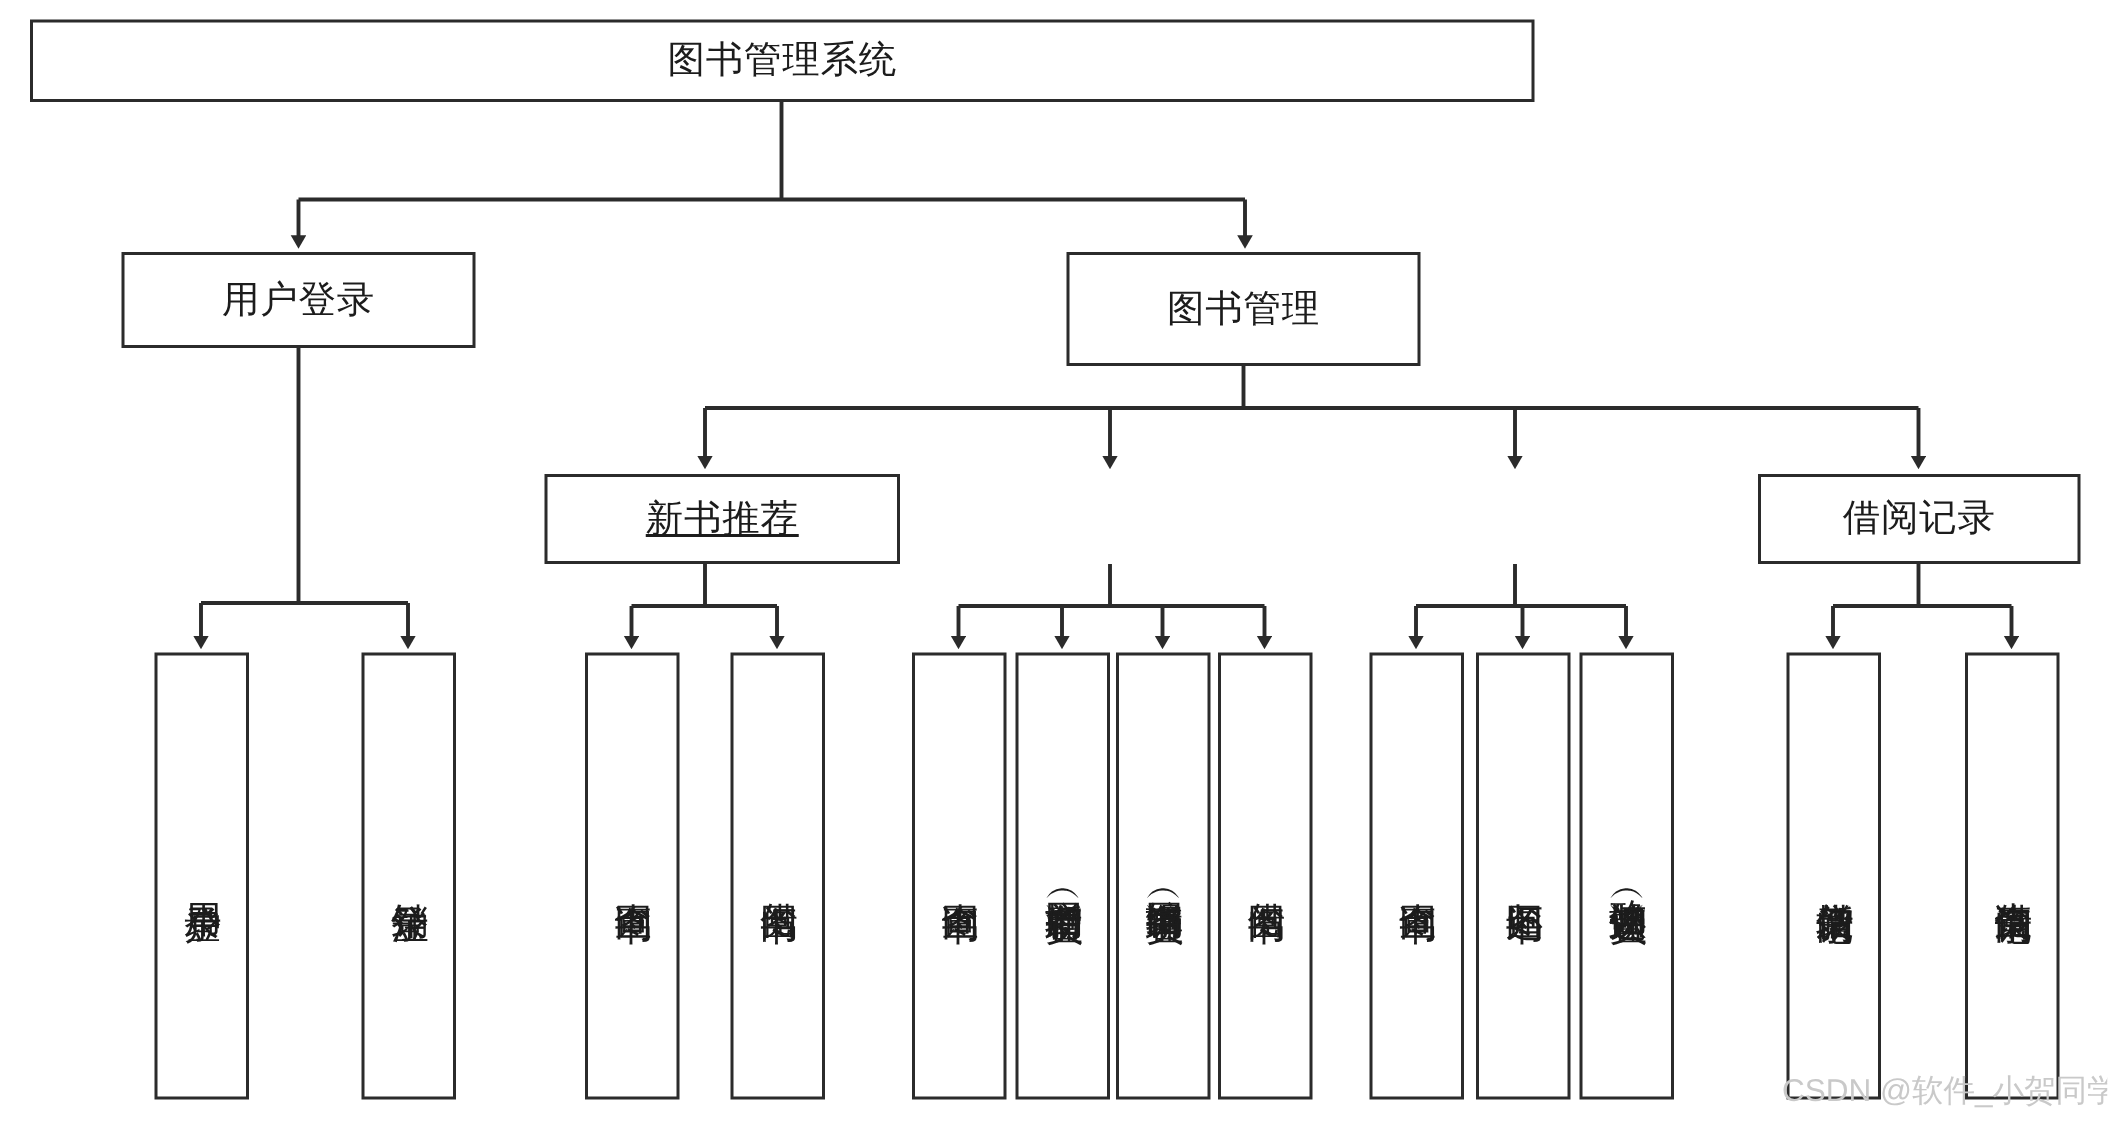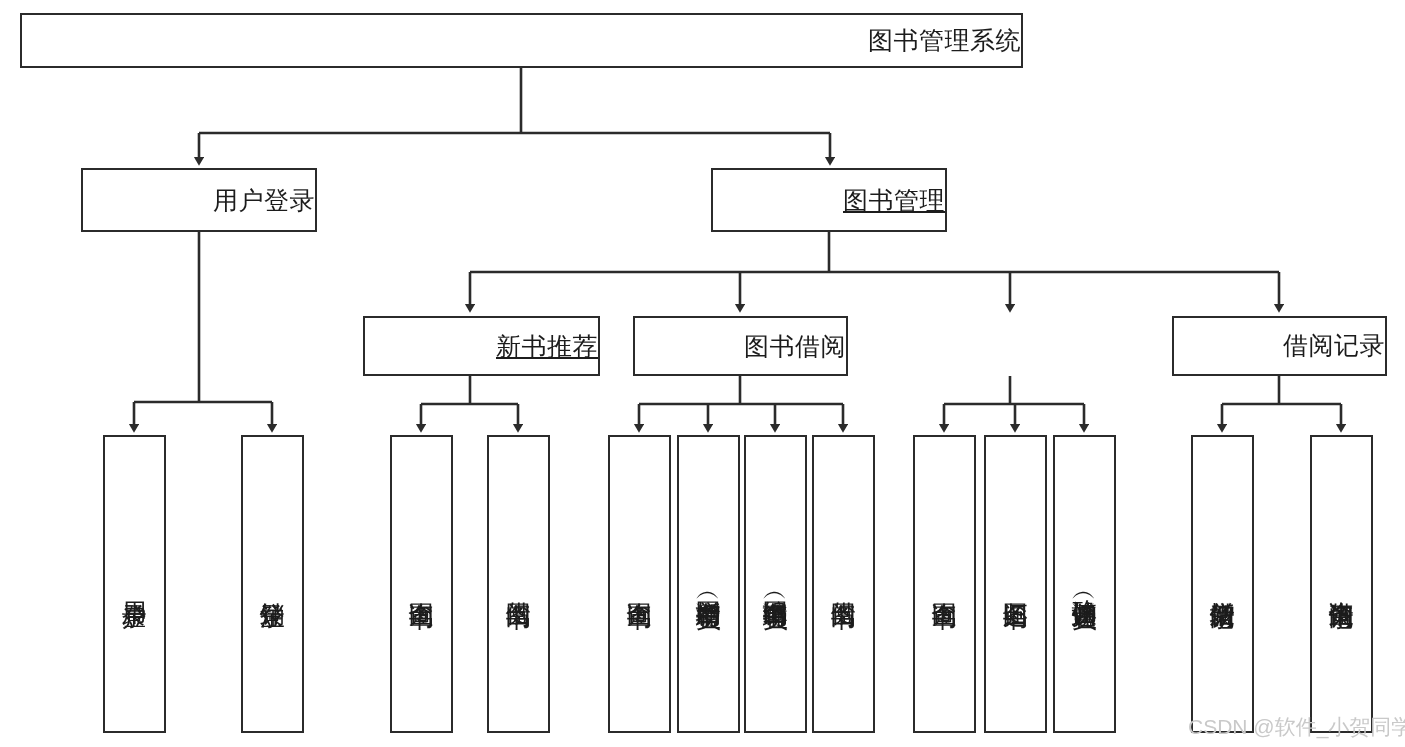--- a/index.html
+++ b/index.html
@@ -26,21 +26,21 @@
     height: 747px;
     pointer-events: none;
   }
   .node {
     position: absolute;
     box-sizing: border-box;
     border: 2.5px solid #2b2b2b;
     background: #ffffff;
     display: flex;
     align-items: center;
-    justify-content: flex-end;
+    justify-content: center;
     color: #1c1c1c;
     z-index: 2;
   }
   .node-h {
     font-size: 25px;
     line-height: 1.15;
     letter-spacing: 0.5px;
     white-space: nowrap;
   }
   .node-v {
@@ -126,29 +126,26 @@
     </g>
   </svg>
 
   <div class="node node-h" id="node-root" style="left: 20px; top: 13px; width: 1003px; height: 55px;">
     <span>图书管理系统</span>
   </div>
 
   <div class="node node-h" id="node-l2-0" style="left: 81px; top: 168px; width: 236px; height: 64px;">
     <span>用户登录</span>
   </div>
-  <div class="node node-h" id="node-l2-1" style="left: 711px; top: 168px; width: 236px; height: 64px; text-decoration: underline;">
+  <div class="node node-h" id="node-l2-1" style="left: 711px; top: 168px; width: 236px; height: 76px;">
     <span>图书管理</span>
   </div>
 
   <div class="node node-h" id="node-l3-0" style="left: 363px; top: 316px; width: 237px; height: 60px; text-decoration: underline;">
     <span>新书推荐</span>
-  </div>
-  <div class="node node-h" id="node-l3-1" style="left: 633px; top: 316px; width: 215px; height: 60px;">
-    <span>图书借阅</span>
   </div>
   <div class="node node-h" id="node-l3-3" style="left: 1172px; top: 316px; width: 215px; height: 60px; font-family: Liberation Serif, serif;">
     <span>借阅记录</span>
   </div>
 
   <div class="node node-v" id="node-leaf-0" style="left: 103px; top: 435px; width: 63px; height: 298px;">
     <span class="vtext">用户登录</span>
   </div>
   <div class="node node-v" id="node-leaf-1" style="left: 241px; top: 435px; width: 63px; height: 298px;">
     <span class="vtext">注销登录</span>

